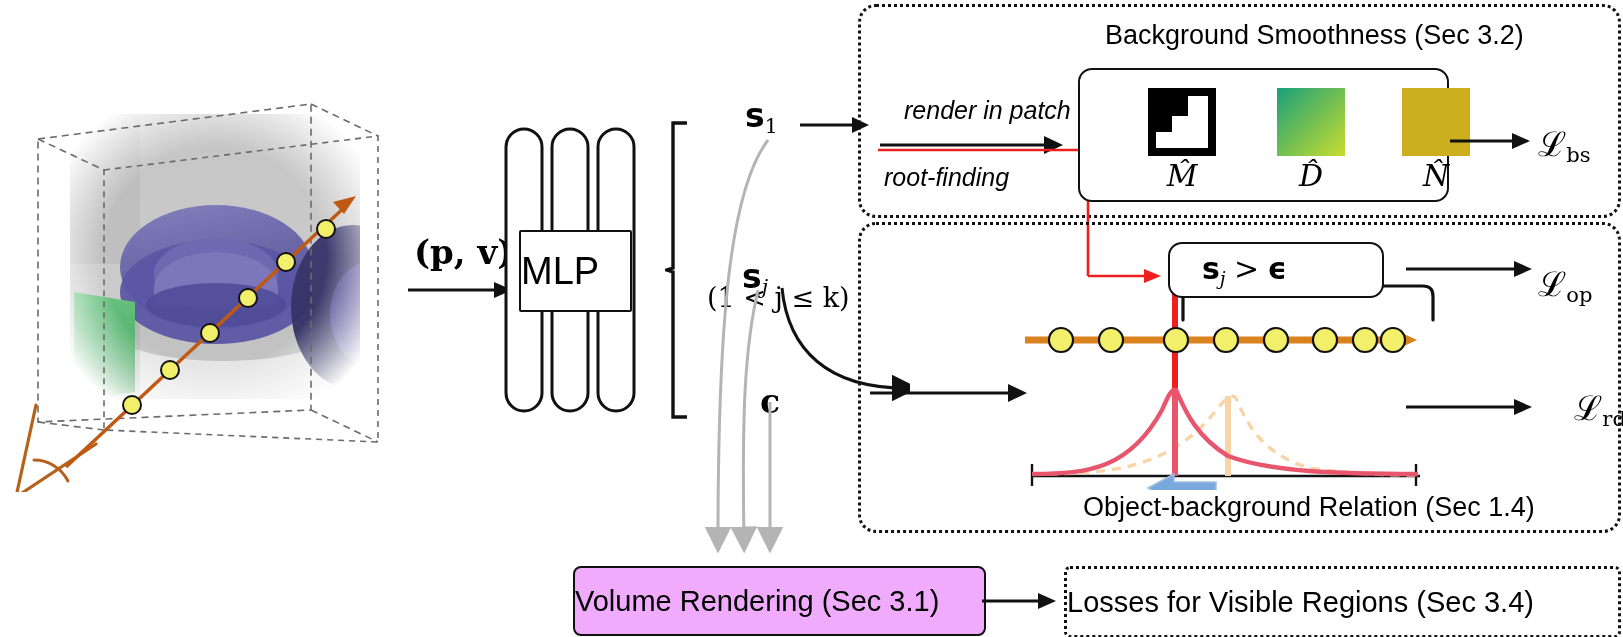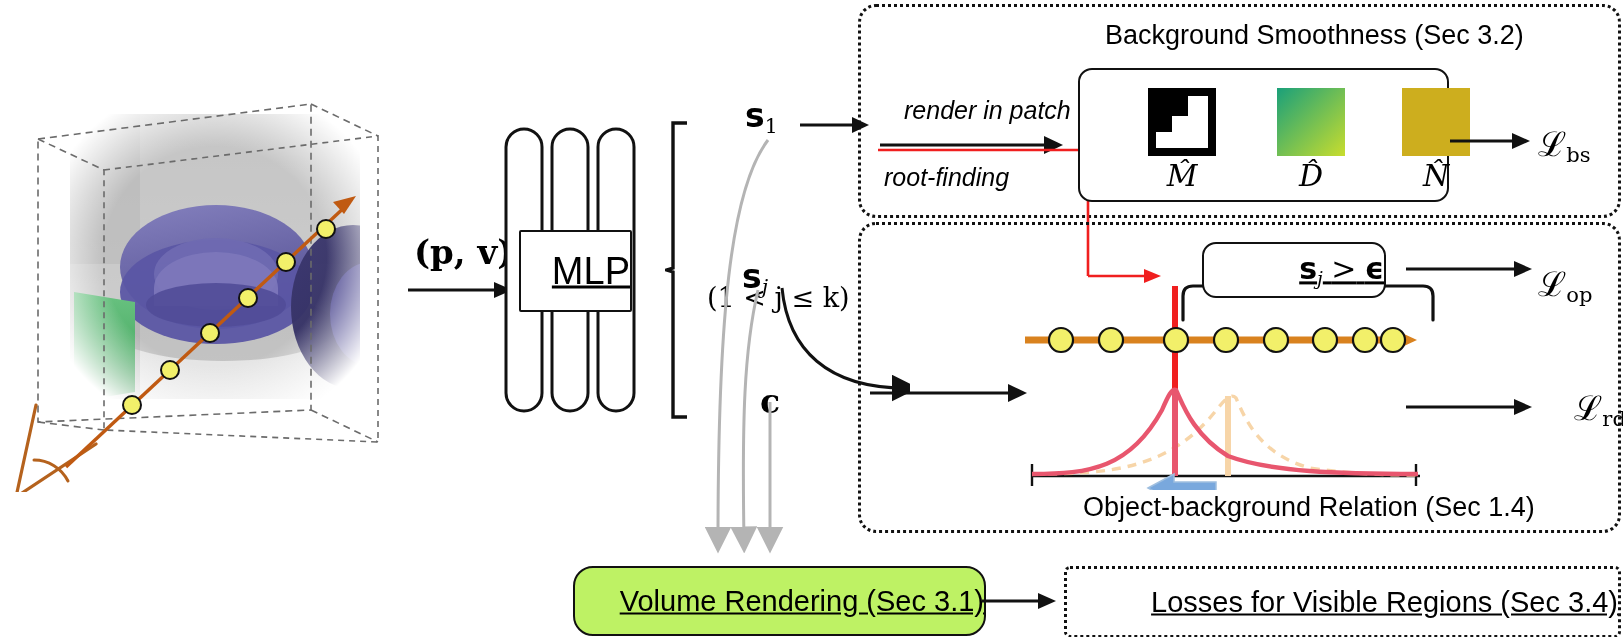--- a/index.html
+++ b/index.html
@@ -8,43 +8,43 @@
   .stage{position:absolute;left:0;top:0;width:1623px;height:637px;}
   .abs{position:absolute;}
 
   
   .dotbox{position:absolute;border:3px dotted #111;border-radius:18px;background:transparent;}
   .sec-title{position:absolute;font-size:27px;color:#000;white-space:nowrap;
              font-family:"Liberation Sans",sans-serif;text-align:center;}
 
   
   .rbox{position:absolute;border:2.5px solid #111;border-radius:14px;background:#fff;}
-  .rbox-soft{position:absolute;border:2.5px solid #111;border-radius:20px;background:#bef264;}
+  .rbox-soft{position:absolute;border:2.5px solid #111;border-radius:8px;background:#f0abfc;}
 
   
   .math{font-family:"DejaVu Serif",serif;}
   .mbf{font-family:"DejaVu Sans",sans-serif;font-weight:bold;}
   .sub{font-size:0.62em;vertical-align:-0.28em;}
   .ital{font-style:italic;font-family:"DejaVu Serif",serif;}
 
   .label-it{position:absolute;font-style:italic;font-size:25px;
             font-family:"Liberation Sans",sans-serif;white-space:nowrap;}
 
   .slabel{position:absolute;white-space:nowrap;font-family:"DejaVu Serif",serif;}
 
   
   #scene{position:absolute;left:8px;top:92px;width:400px;height:400px;}
 
   .loss{position:absolute;font-family:"DejaVu Serif",serif;font-size:34px;white-space:nowrap;}
 
   .patchcap{position:absolute;font-family:"DejaVu Serif",serif;font-size:30px;
             font-style:italic;text-align:center;}
 
-  .boxtext{position:absolute;width:100%;text-align:right;top:50%;
-           transform:translateY(-50%);font-size:27px;white-space:nowrap;text-decoration:underline;}
+  .boxtext{position:absolute;width:100%;text-align:left;top:50%;
+           transform:translateY(-50%);font-size:27px;white-space:nowrap;}
 </style>
 </head>
 <body>
 
 <div class="stage">
 
   <div id="scene">
     <svg width="400" height="400" viewBox="0 0 400 400">
       <defs>
         <linearGradient id="gfloor" x1="0" y1="0" x2="0" y2="1">
@@ -253,21 +253,21 @@
       <circle cx="300" cy="22" r="12"></circle>
       <circle cx="340" cy="22" r="12"></circle>
       <circle cx="368" cy="22" r="12"></circle>
     </g>
   </svg>
 
   <svg class="abs" style="left:1180px;top:278px;" width="260" height="44">
     <path d="M3 42 L3 18 Q3 8 13 8 L119 8 Q128 8 128 0 Q128 8 137 8 L243 8 Q253 8 253 18 L253 42" fill="none" stroke="#111" stroke-width="3.2" stroke-linecap="round"></path>
   </svg>
 
-  <div class="rbox" style="left:1202px;top:242px;width:180px;height:52px;">
+  <div class="rbox" style="left:1168px;top:242px;width:180px;height:52px;padding-left:32px;">
     <div class="boxtext" style="font-size:30px;">
       <span class="mbf">s</span><span class="ital sub">j</span>
       <span class="math">&gt;</span>
       <span class="mbf">ϵ</span>
     </div>
   </div>
   <svg class="abs" style="left:1406px;top:256px;" width="128" height="26">
     <line x1="0" y1="13" x2="110" y2="13" stroke="#111" stroke-width="3"></line>
     <polygon points="126,13 108,5 108,21" fill="#111"></polygon>
   </svg>

